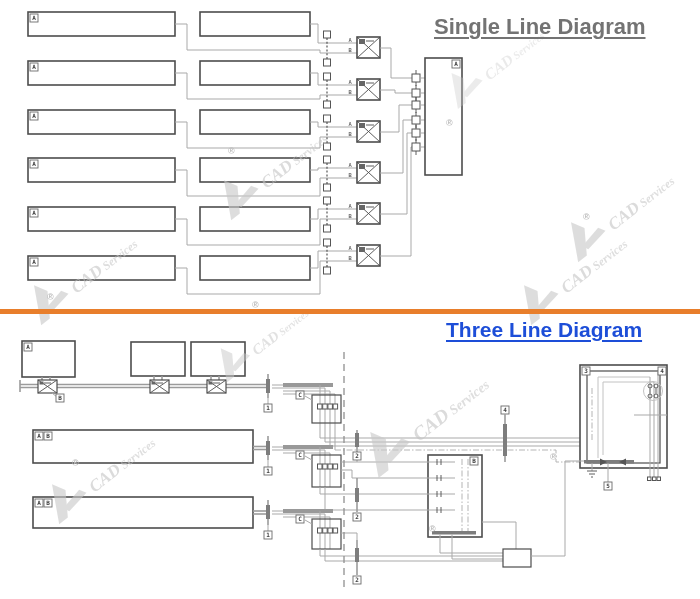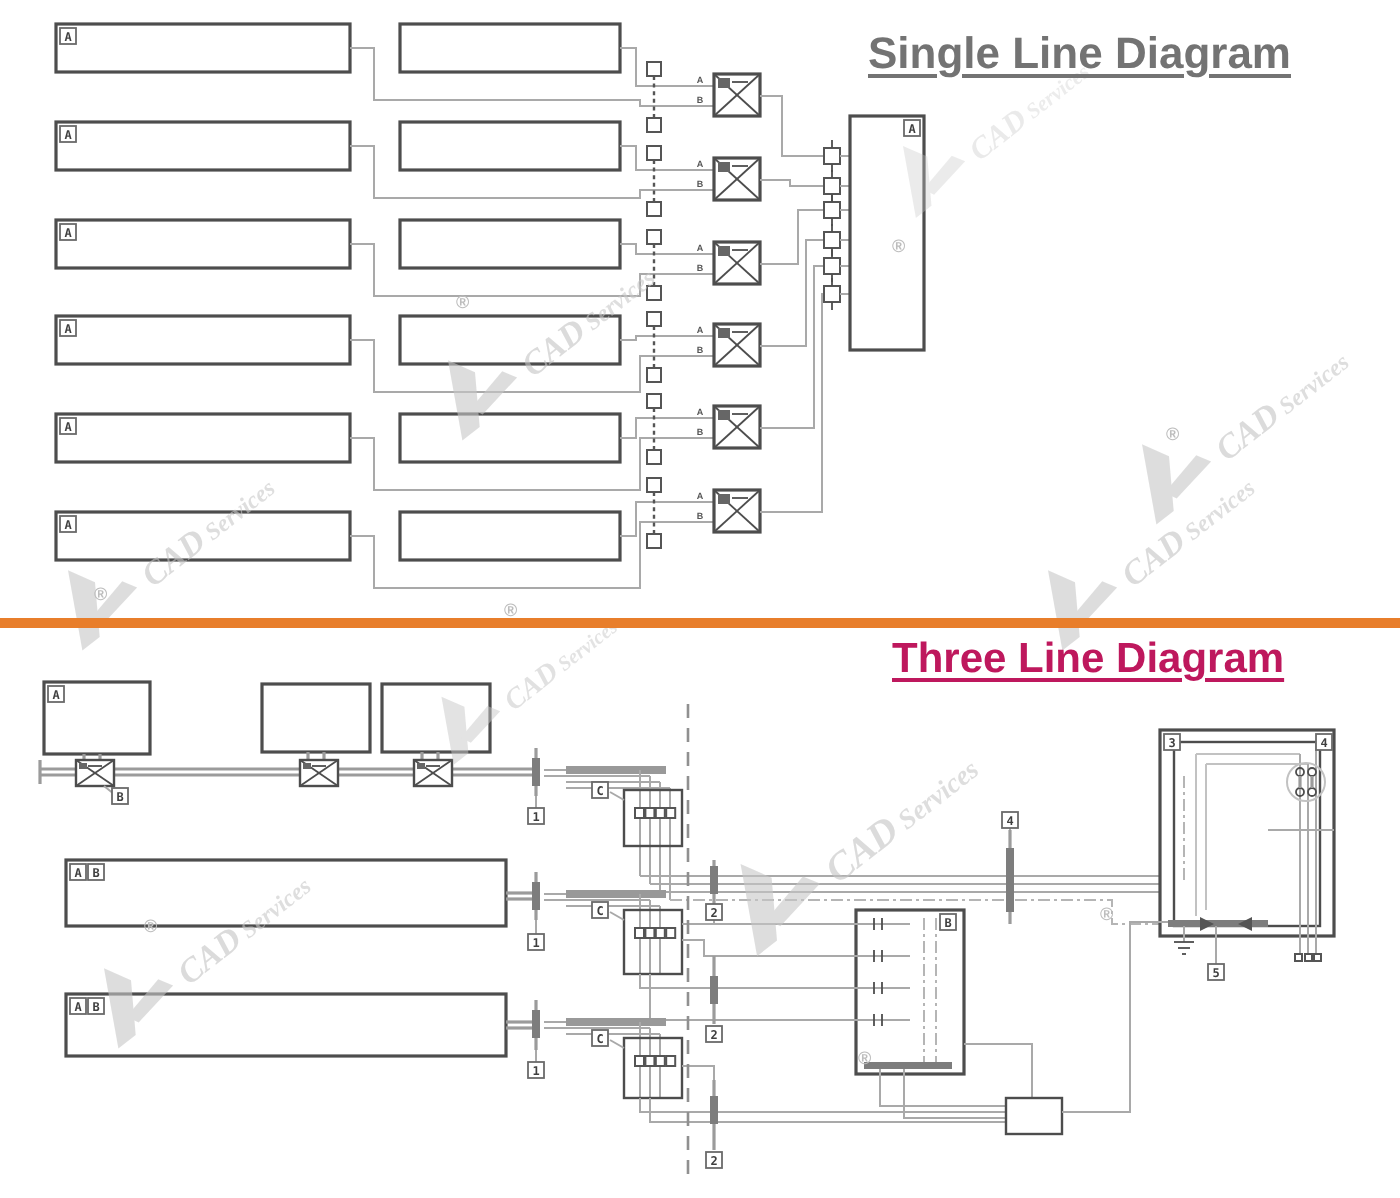--- a/index.html
+++ b/index.html
@@ -496,21 +496,21 @@
         <svg width="46" height="40" viewBox="0 0 46 40">
        <path d="M2 38 L21 2 L28 15 L13 38 Z" fill="#C8C8C8"></path>
        <path d="M15 28 L39 23 L43 30 L18 34 Z" fill="#C8C8C8"></path>
      </svg>
      <span class="wm-cad">CAD</span>
      <span class="wm-serv">Services</span>
       </div>
     </div>
 
   <div class="title t-sl" style="color: #737373;">Single Line Diagram</div>
-  <div class="title t-tl" style="color: #be185d;">Three Line Diagram</div>
+  <div class="title t-tl" style="color: #1d4ed8;">Three Line Diagram</div>
   <div class="divider" style="background: rgb(232, 126, 43);"></div>
 <div class="wm-reg" style="left: 47px; top: 292px;">®</div>
     <div class="wm-reg" style="left: 252px; top: 300px;">®</div>
     <div class="wm-reg" style="left: 228px; top: 146px;">®</div>
     <div class="wm-reg" style="left: 446px; top: 118px;">®</div>
     <div class="wm-reg" style="left: 72px; top: 458px;">®</div>
     <div class="wm-reg" style="left: 550px; top: 452px;">®</div>
     <div class="wm-reg" style="left: 583px; top: 212px;">®</div>
     <div class="wm-reg" style="left: 429px; top: 524px;">®</div>
   </div>

